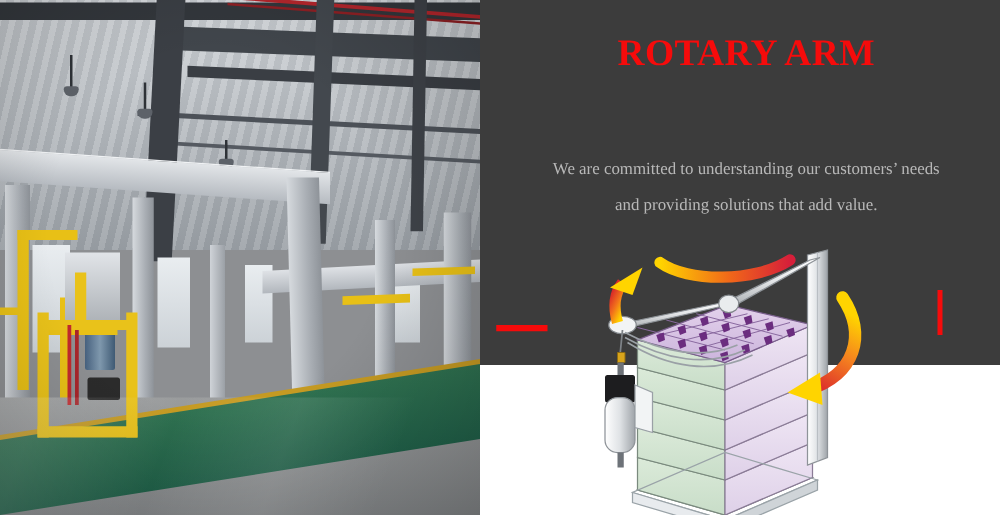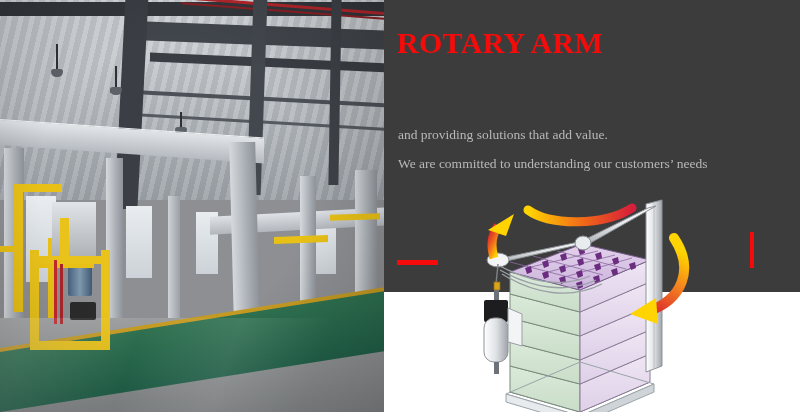--- a/index.html
+++ b/index.html
@@ -103,21 +103,21 @@
                  transform-origin:left bottom; transform:skewY(-9deg); }
   .floor-yellow { position:absolute; left:0; top:348px; width:384px; height:9px;
                   background:#c59a22; transform-origin:left bottom; transform:skewY(-9deg); }
   .floor-glare { position:absolute; left:0; top:318px; width:384px; height:94px;
                  background:linear-gradient(110deg, rgba(255,255,255,.13) 8%, rgba(255,255,255,0) 35%,
                             rgba(255,255,255,.10) 58%, rgba(255,255,255,0) 80%); }
   .photo-vig { position:absolute; inset:0;
                background:radial-gradient(ellipse at 45% 45%, rgba(0,0,0,0) 45%, rgba(0,0,0,.22) 100%); }
 
   
-  .panel { position:relative; width:416px; height:412px; background:#ffffff; }
+  .panel { position:relative; width:416px; height:412px; background:#ffffff;text-align:center; }
   .panel-dark { position:absolute; left:0; top:0; width:416px; height:292px; background:#3c3c3c; }
 
   .title { position:absolute; left:13px; top:26px; width:400px;
            color:#f60b0b; font-size:30px; line-height:34px; font-weight:bold;
            font-family:"Liberation Serif", serif; letter-spacing:.3px; }
 
   .tagline { position:absolute; left:14px; top:120px; width:398px;
              color:#b8b8b8; font-size:13.5px; line-height:29px;
              font-family:"Liberation Serif", serif; }
 
@@ -203,22 +203,22 @@
   </div>
 
   <div class="panel">
     <div class="panel-dark"></div>
 
     <div class="title">
       <div>ROTARY ARM</div>
     </div>
 
     <div class="tagline">
+      <div>We are committed to understanding our customers’ needs</div>
       <div>and providing solutions that add value.</div>
-      <div>We are committed to understanding our customers’ needs</div>
     </div>
 
     <div class="rule-h"></div>
     <div class="rule-v"></div>
 
     <div class="illus">
       <svg viewBox="0 0 240 216" xmlns="http://www.w3.org/2000/svg">
         <defs>
           <linearGradient id="ar1" x1="0" y1="0" x2="1" y2="0">
             <stop offset="0%" stop-color="#d61f3a"></stop>

